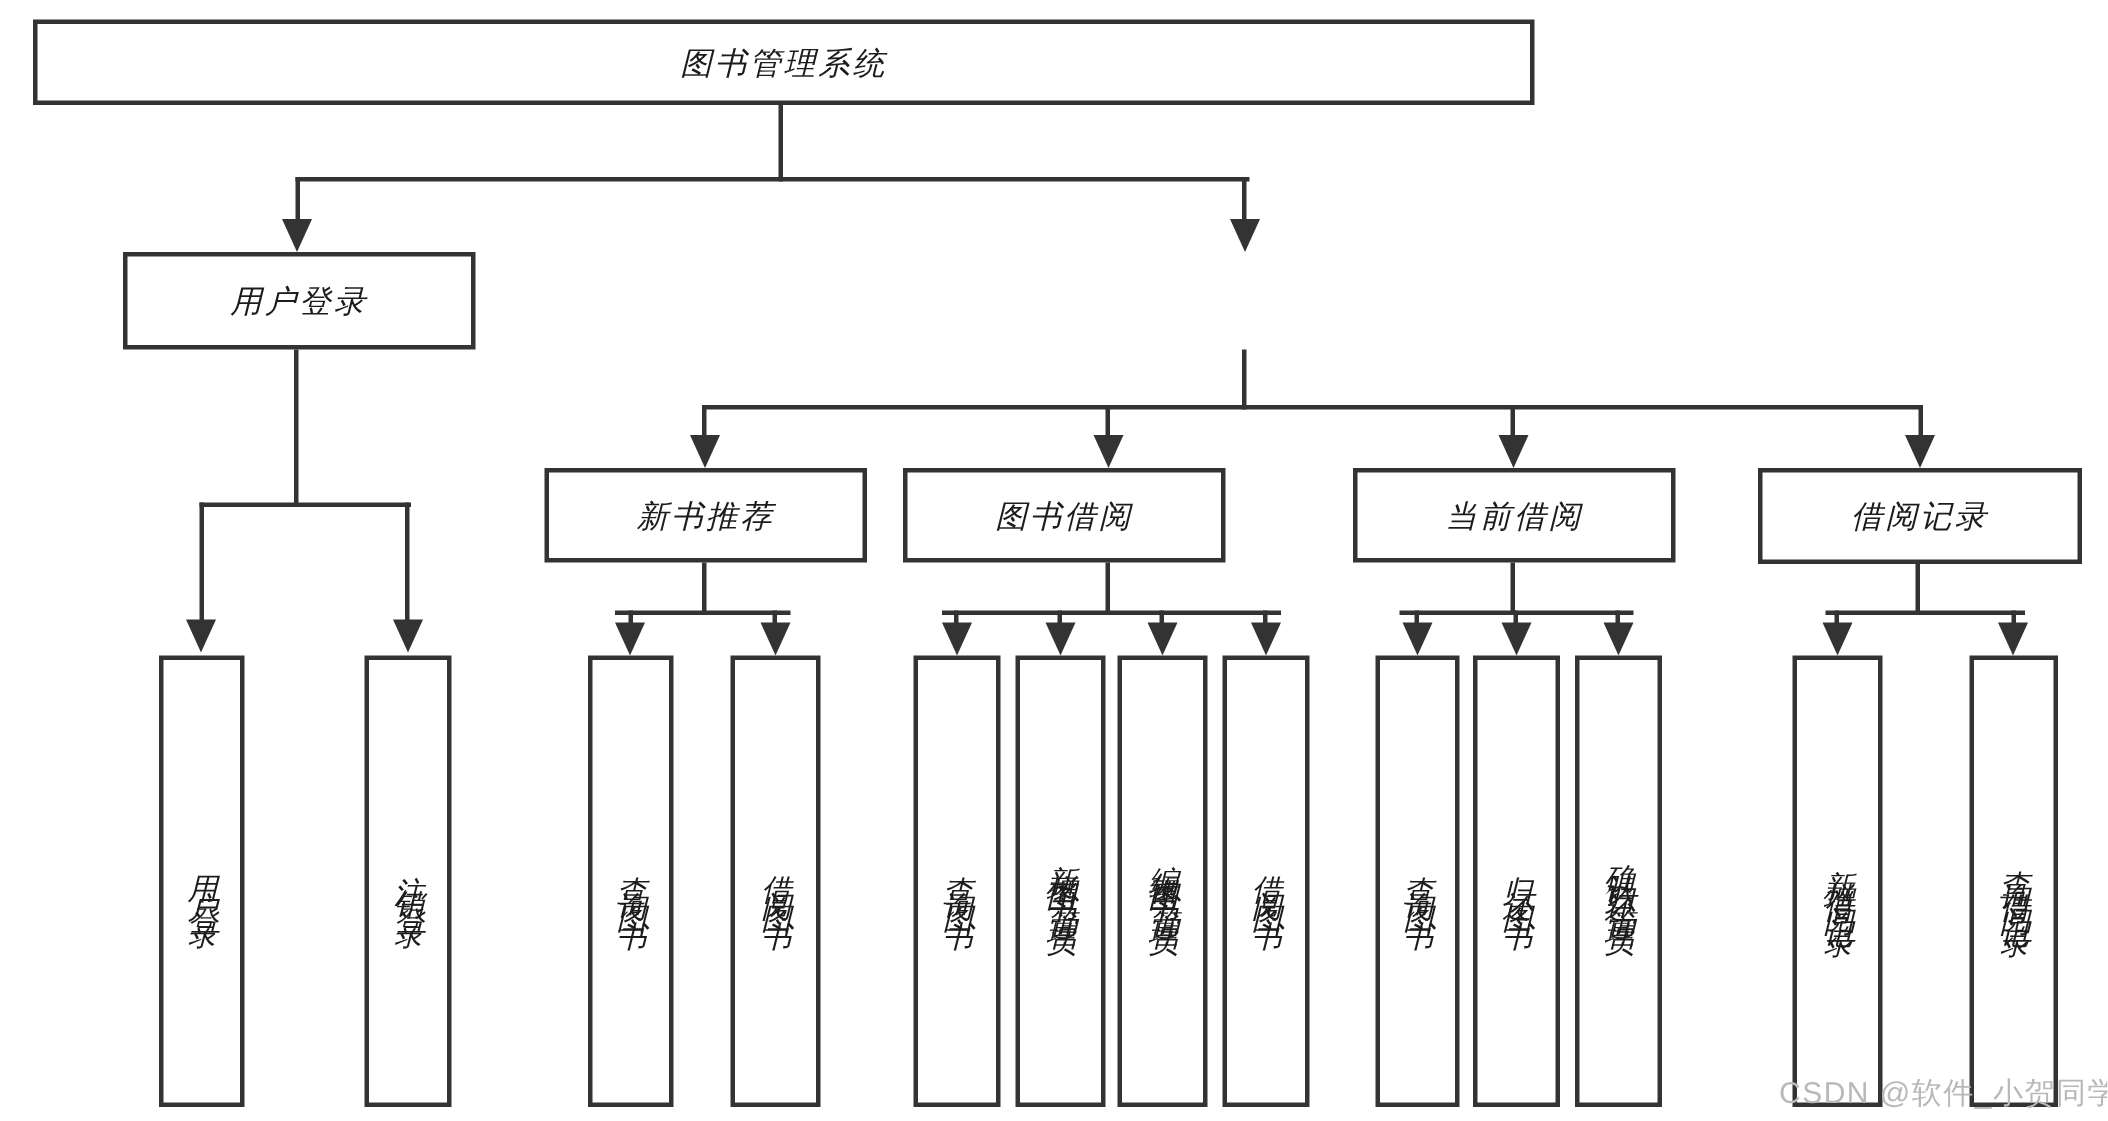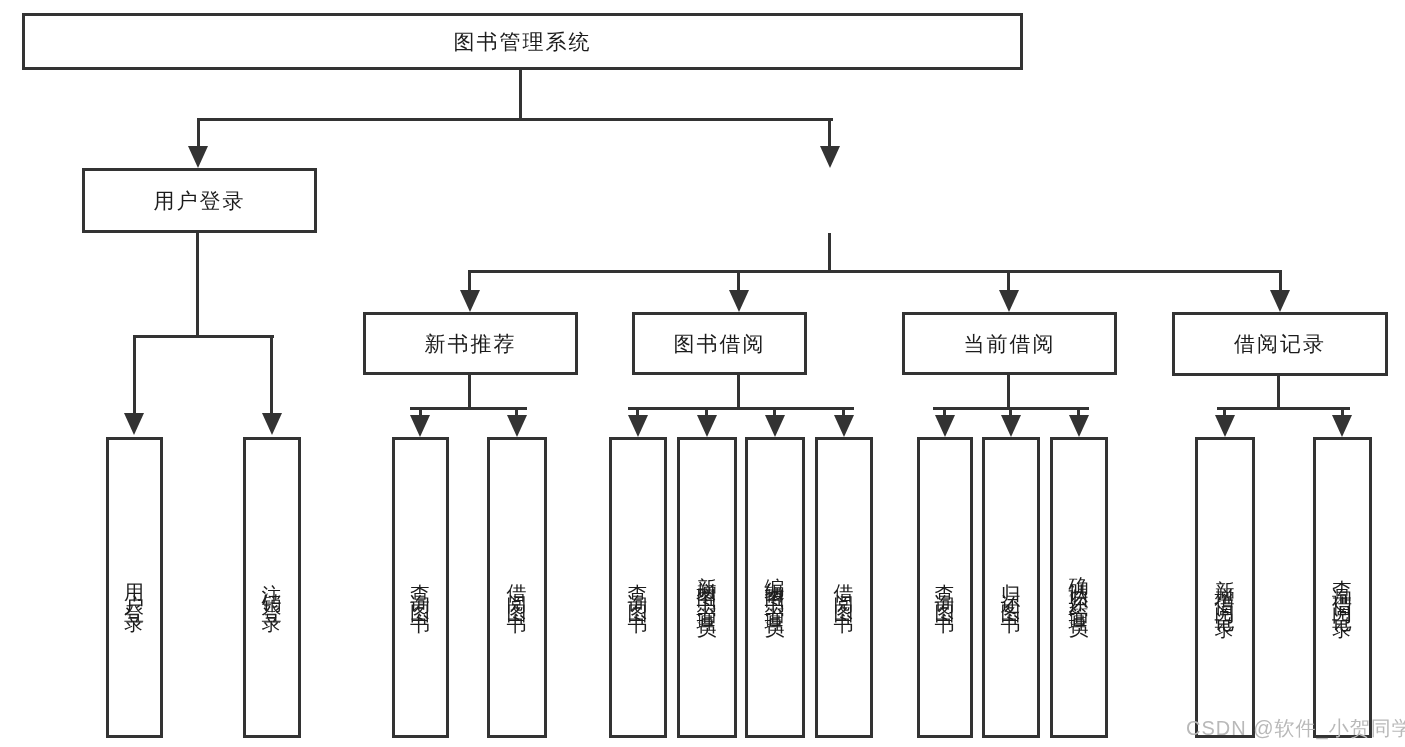--- a/index.html
+++ b/index.html
@@ -4,20 +4,21 @@
 <style>
   html,body{margin:0;padding:0;background:#fff;}
   .stage{
     position:relative;width:1405px;height:747px;background:var(--bg,#fff);
     font-family:"Liberation Sans",sans-serif;overflow:hidden;
   }
   .box{
     position:absolute;box-sizing:border-box;border:3px solid var(--line,#333);
     background:#fff;display:flex;align-items:center;justify-content:center;
     color:var(--text,#1c1c1c);
+    font-style:italic;
   }
   .hbox{font-size:21px;letter-spacing:2px;}
   .vbox{
     writing-mode:vertical-rl;text-orientation:mixed;
     font-size:20px;letter-spacing:10px;line-height:1;
   }
   .vl{position:absolute;width:3px;background:var(--line,#333);}
   .hl{position:absolute;height:3px;background:var(--line,#333);}
   .tri{
     position:absolute;width:0;height:0;
@@ -57,21 +58,21 @@
   <div class="vl" style="left:468px;top:270px;height:24px;"></div>
   <div class="tri" style="left:460px;top:290px;"></div>
   <div class="vl" style="left:737px;top:270px;height:24px;"></div>
   <div class="tri" style="left:729px;top:290px;"></div>
   <div class="vl" style="left:1007px;top:270px;height:24px;"></div>
   <div class="tri" style="left:999px;top:290px;"></div>
   <div class="vl" style="left:1279px;top:270px;height:24px;"></div>
   <div class="tri" style="left:1270px;top:290px;"></div>
 
   <div class="box hbox" style="left:363px;top:312px;width:215px;height:63px;">新书推荐</div>
-  <div class="box hbox" style="left:632px;top:312px;width:175px;height:63px;">图书借阅</div>
+  <div class="box hbox" style="left:602px;top:312px;width:215px;height:63px;">图书借阅</div>
   <div class="box hbox" style="left:902px;top:312px;width:215px;height:63px;">当前借阅</div>
   <div class="box hbox" style="left:1172px;top:312px;width:216px;height:64px;">借阅记录</div>
 
   <div class="vl" style="left:468px;top:375px;height:35px;"></div>
   <div class="hl" style="left:410px;top:407px;width:117px;"></div>
   <div class="vl" style="left:419px;top:407px;height:12px;"></div>
   <div class="tri" style="left:410px;top:415px;"></div>
   <div class="vl" style="left:515px;top:407px;height:12px;"></div>
   <div class="tri" style="left:507px;top:415px;"></div>
 

